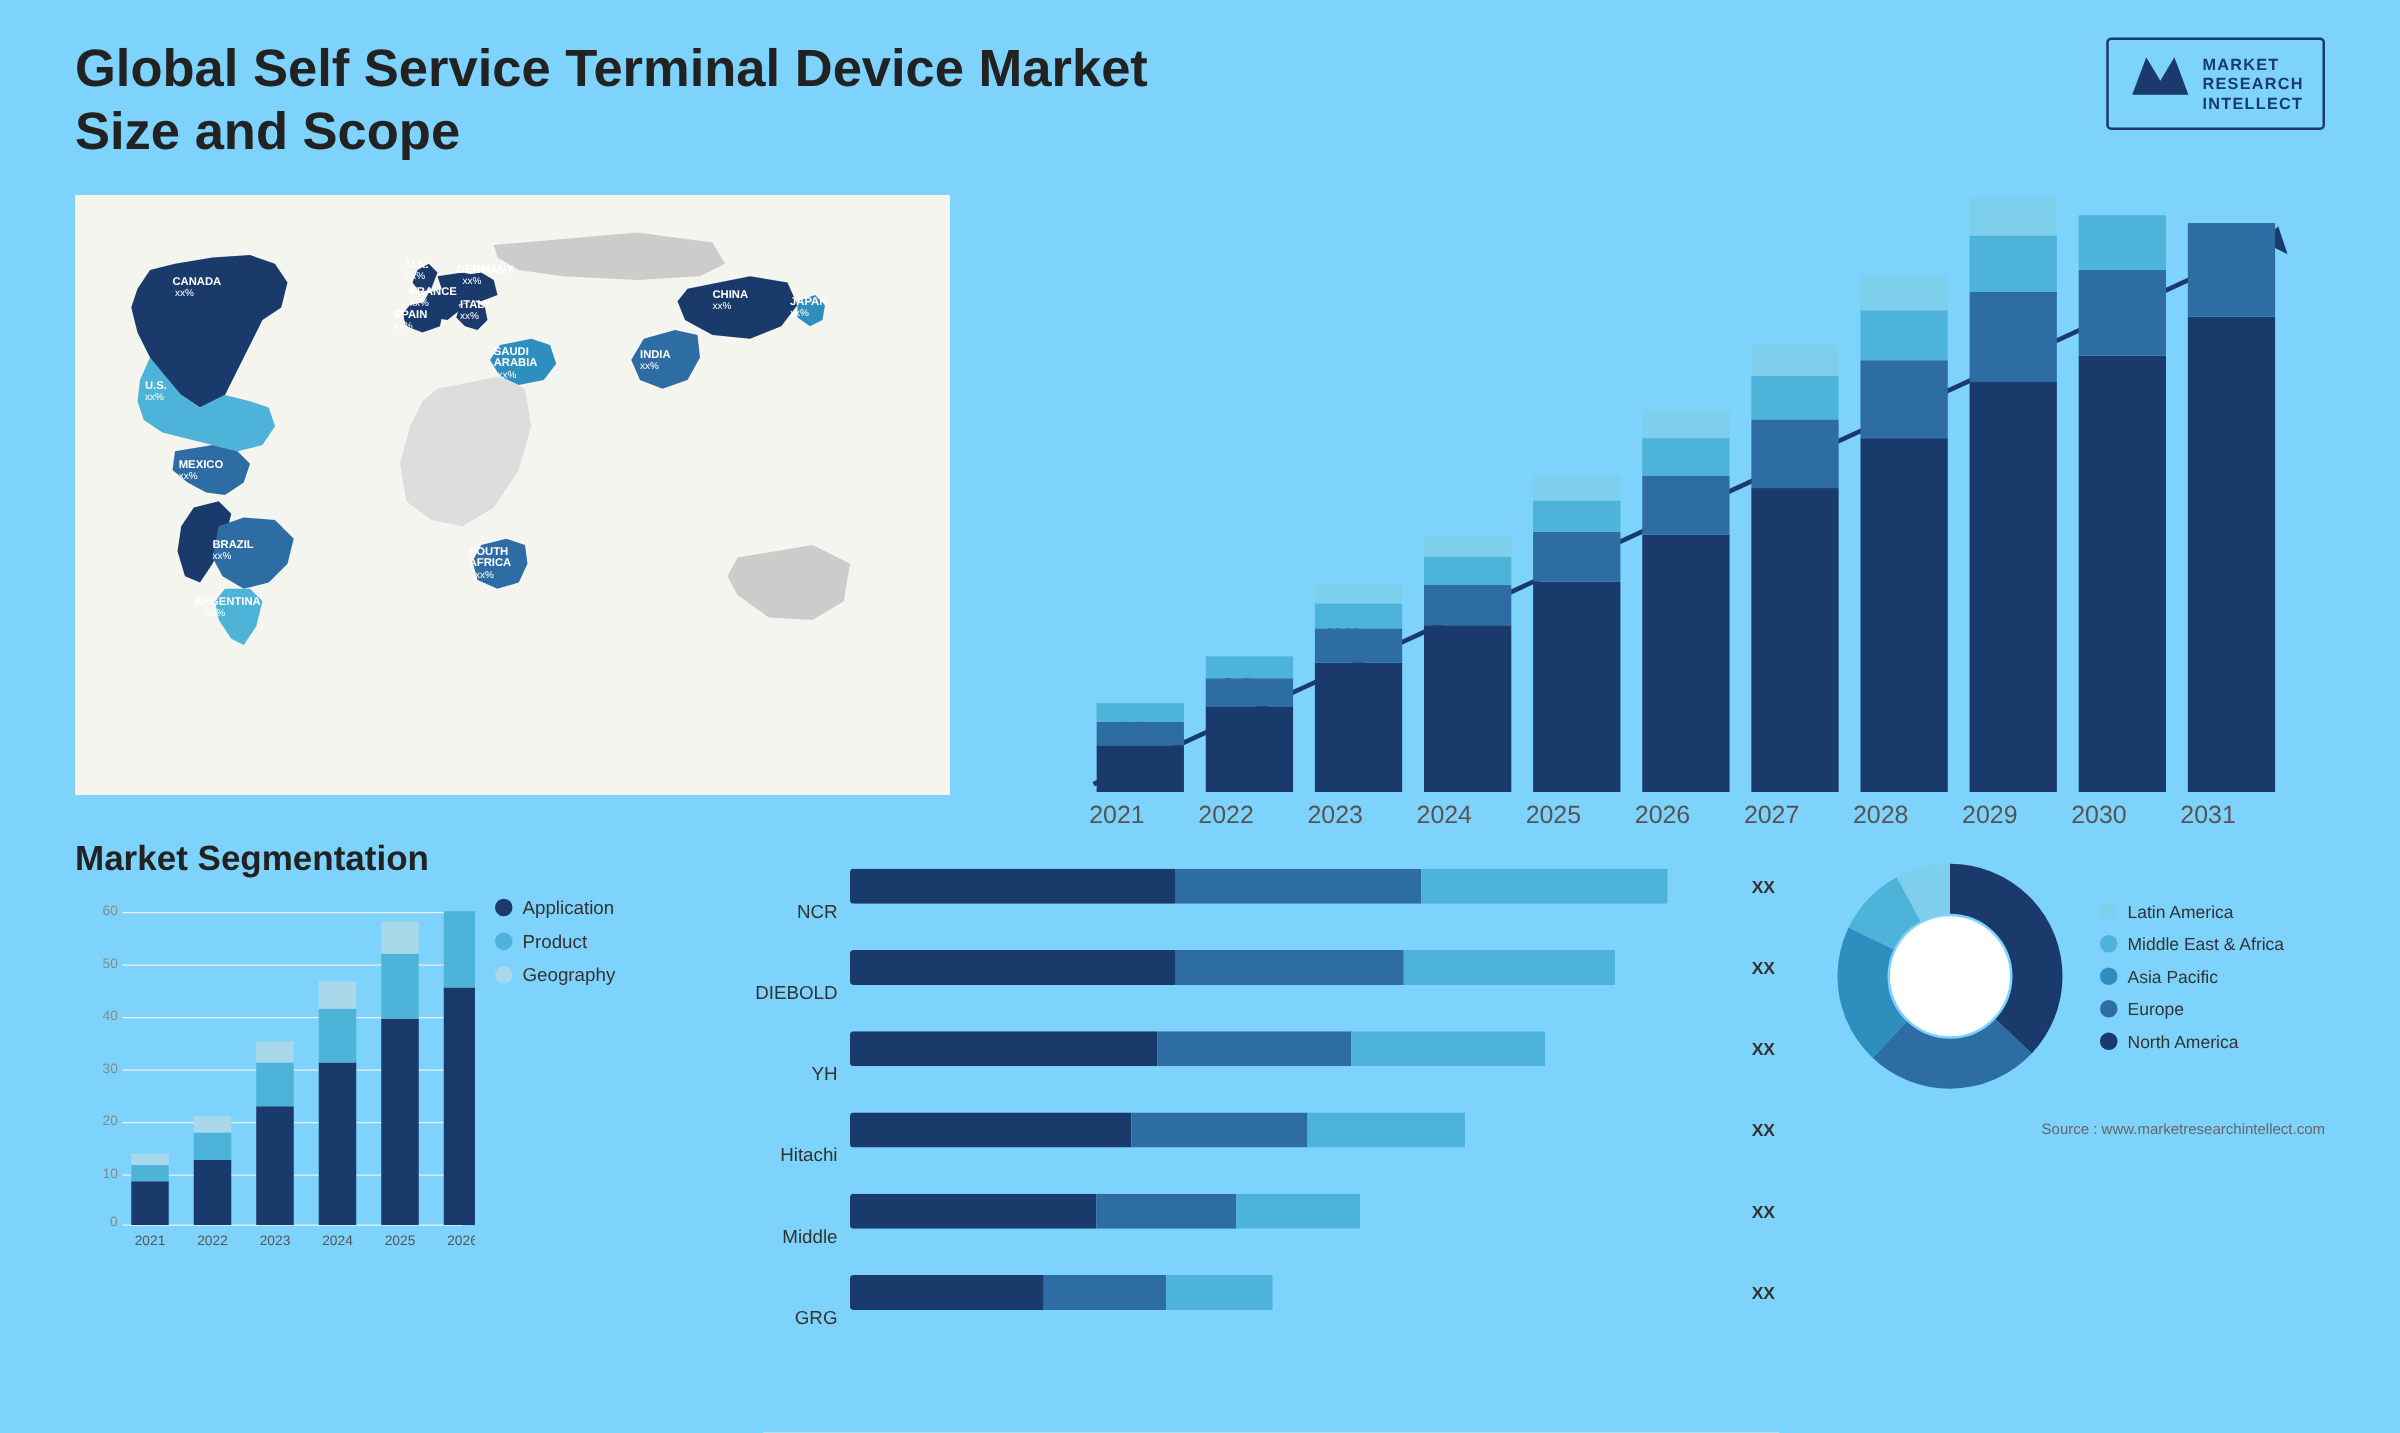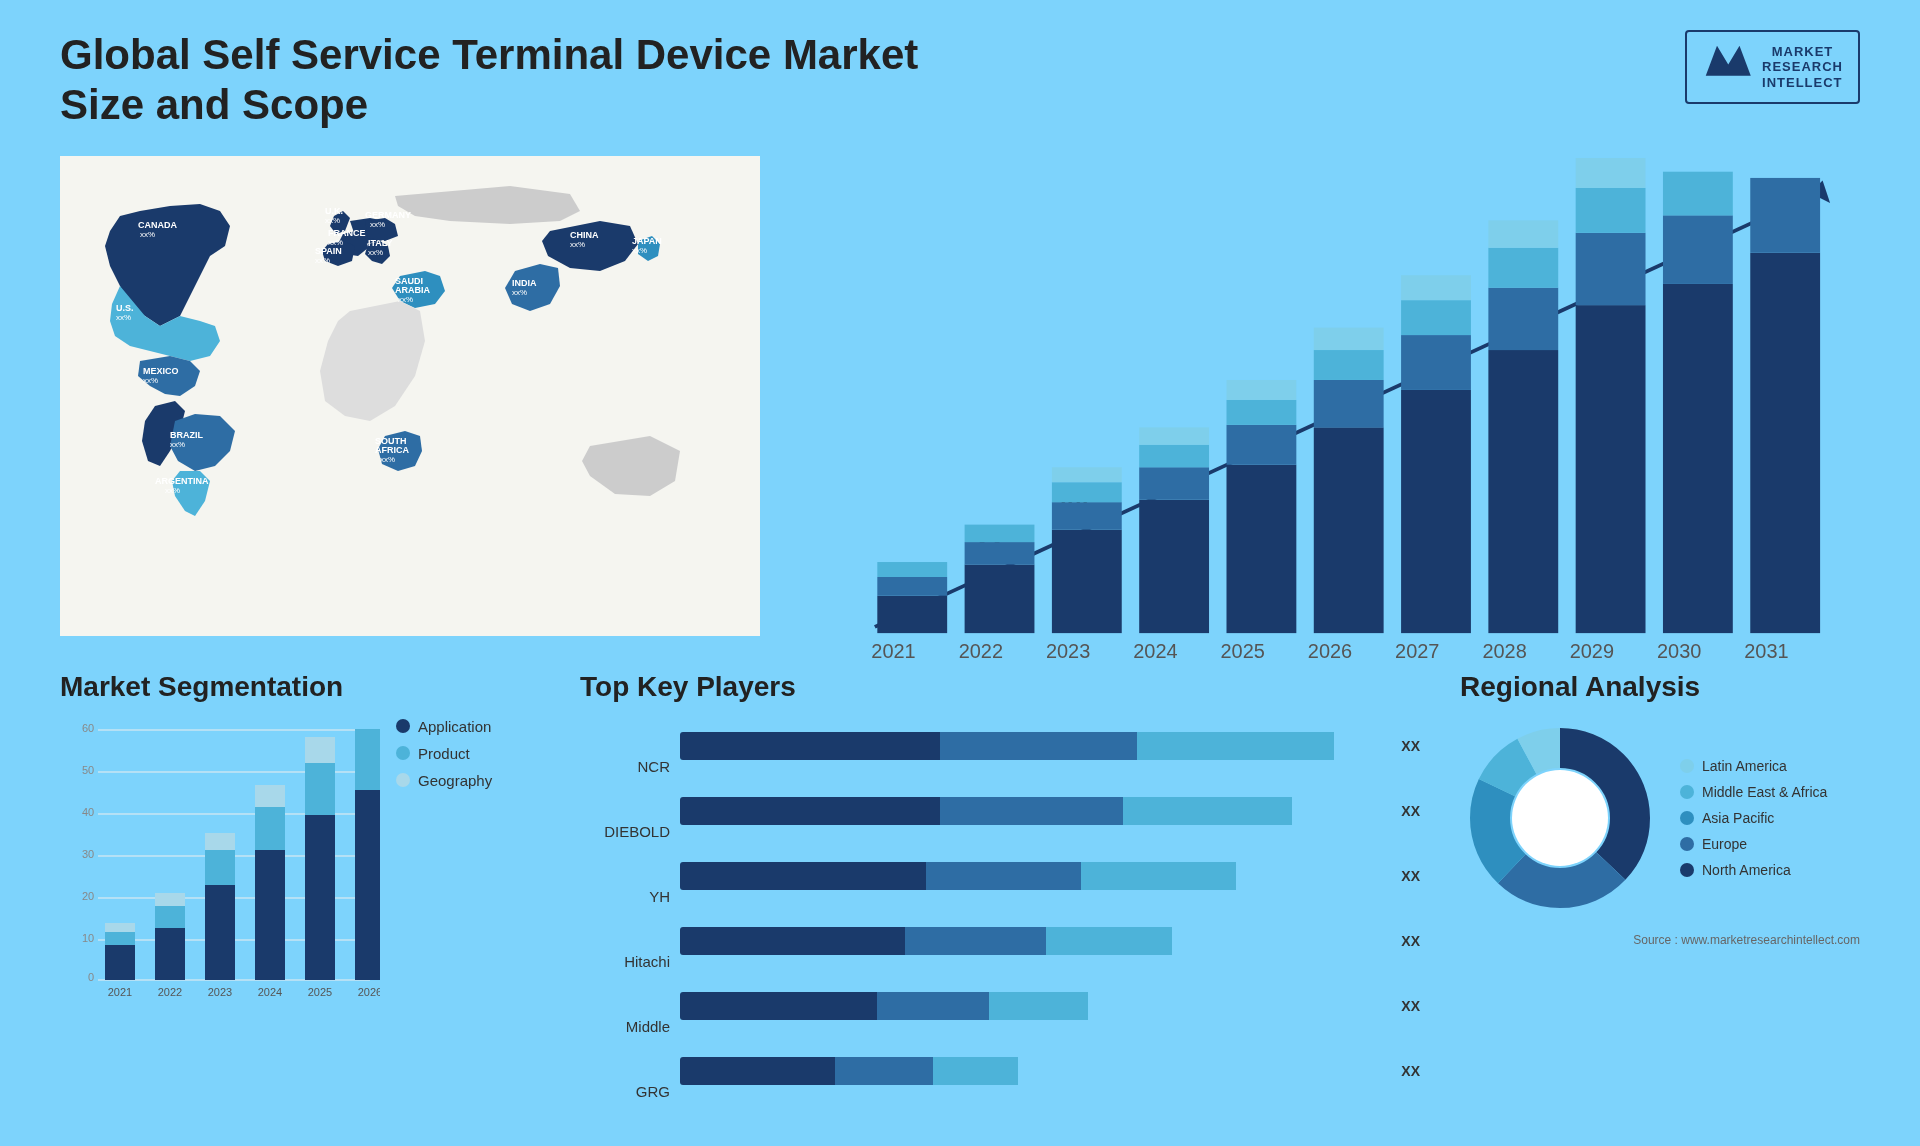--- a/index.html
+++ b/index.html
@@ -30,21 +30,21 @@
       font-weight: 700;
       color: #222;
       max-width: 900px;
       line-height: 1.2;
     }
     .logo-text-block {
       display: flex;
       flex-direction: column;
       line-height: 1.2;
     }
-    .logo-line1 { font-size: 13px; font-weight: 800; color: #1a3a6b; letter-spacing: 1px; text-align: center; }
+    .logo-line1 { font-size: 13px; font-weight: 800; color: #1a3a6b; letter-spacing: 1px; }
     .logo-line2 { font-size: 13px; font-weight: 800; color: #1a3a6b; letter-spacing: 1px; text-align: right; }
     .logo-line3 { font-size: 13px; font-weight: 800; color: #1a3a6b; letter-spacing: 1px; }
     .logo-wrapper {
       display: flex;
       align-items: center;
       gap: 10px;
       border: 2px solid #1a3a6b;
       padding: 10px 15px;
       border-radius: 4px;
     }
@@ -463,21 +463,20 @@
           </div>
           <div class="legend-item">
             <div class="legend-dot" style="background:#a8d8ea;"></div>
             <span>Geography</span>
           </div>
         </div>
       </div>
     </div>
 
     <div class="players-container">
-      <div class="section-title">Top Key Players</div>
       <div class="players-list">
 
         <div class="player-row">
           <span class="player-name">NCR</span>
           <div class="player-bar-container">
             <div class="player-bar-seg1" style="width:37%;"></div>
             <div class="player-bar-seg2" style="width:28%;"></div>
             <div class="player-bar-seg3" style="width:28%;"></div>
           </div>
           <span class="player-bar-value">XX</span>
@@ -529,21 +528,20 @@
             <div class="player-bar-seg1" style="width:22%;"></div>
             <div class="player-bar-seg2" style="width:14%;"></div>
             <div class="player-bar-seg3" style="width:12%;"></div>
           </div>
           <span class="player-bar-value">XX</span>
         </div>
       </div>
     </div>
 
     <div class="regional-container">
-      <div class="section-title">Regional Analysis</div>
       <div class="donut-area">
         <div class="donut-svg-container">
           <svg viewBox="0 0 200 200" xmlns="http://www.w3.org/2000/svg" style="width:200px;height:200px;">
 
             <circle cx="100" cy="100" r="70" fill="none" stroke="#7ecfeb" stroke-width="40" stroke-dasharray="50.27 265.75" stroke-dashoffset="0" transform="rotate(-90 100 100)"></circle>
 
             <circle cx="100" cy="100" r="70" fill="none" stroke="#1a3a6b" stroke-width="40" stroke-dasharray="162.73 277.09" stroke-dashoffset="0" transform="rotate(-90 100 100)"></circle>
 
             <circle cx="100" cy="100" r="70" fill="none" stroke="#2e6da4" stroke-width="40" stroke-dasharray="109.96 329.86" stroke-dashoffset="-162.73" transform="rotate(-90 100 100)"></circle>
 

